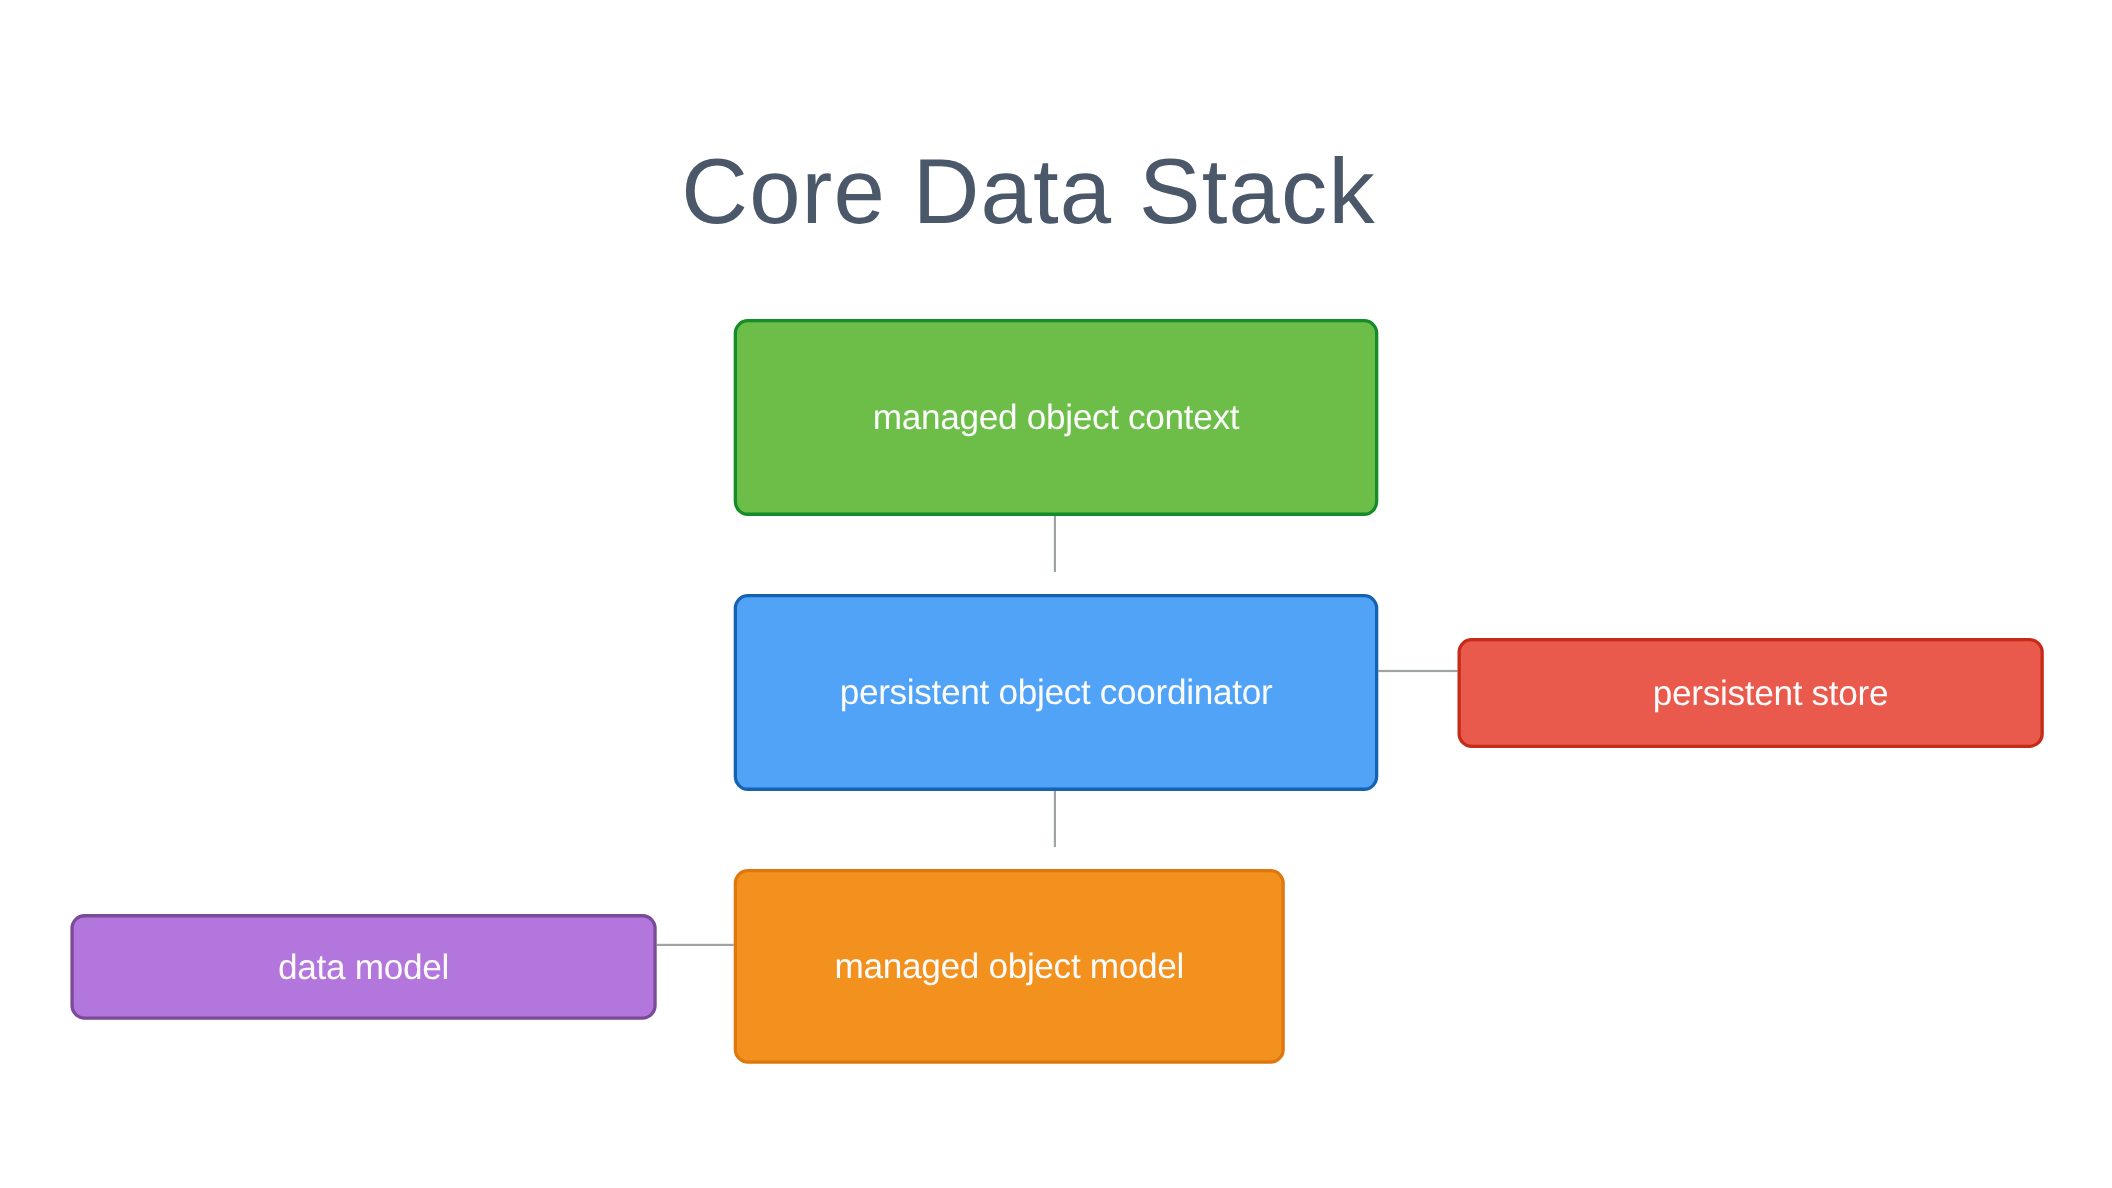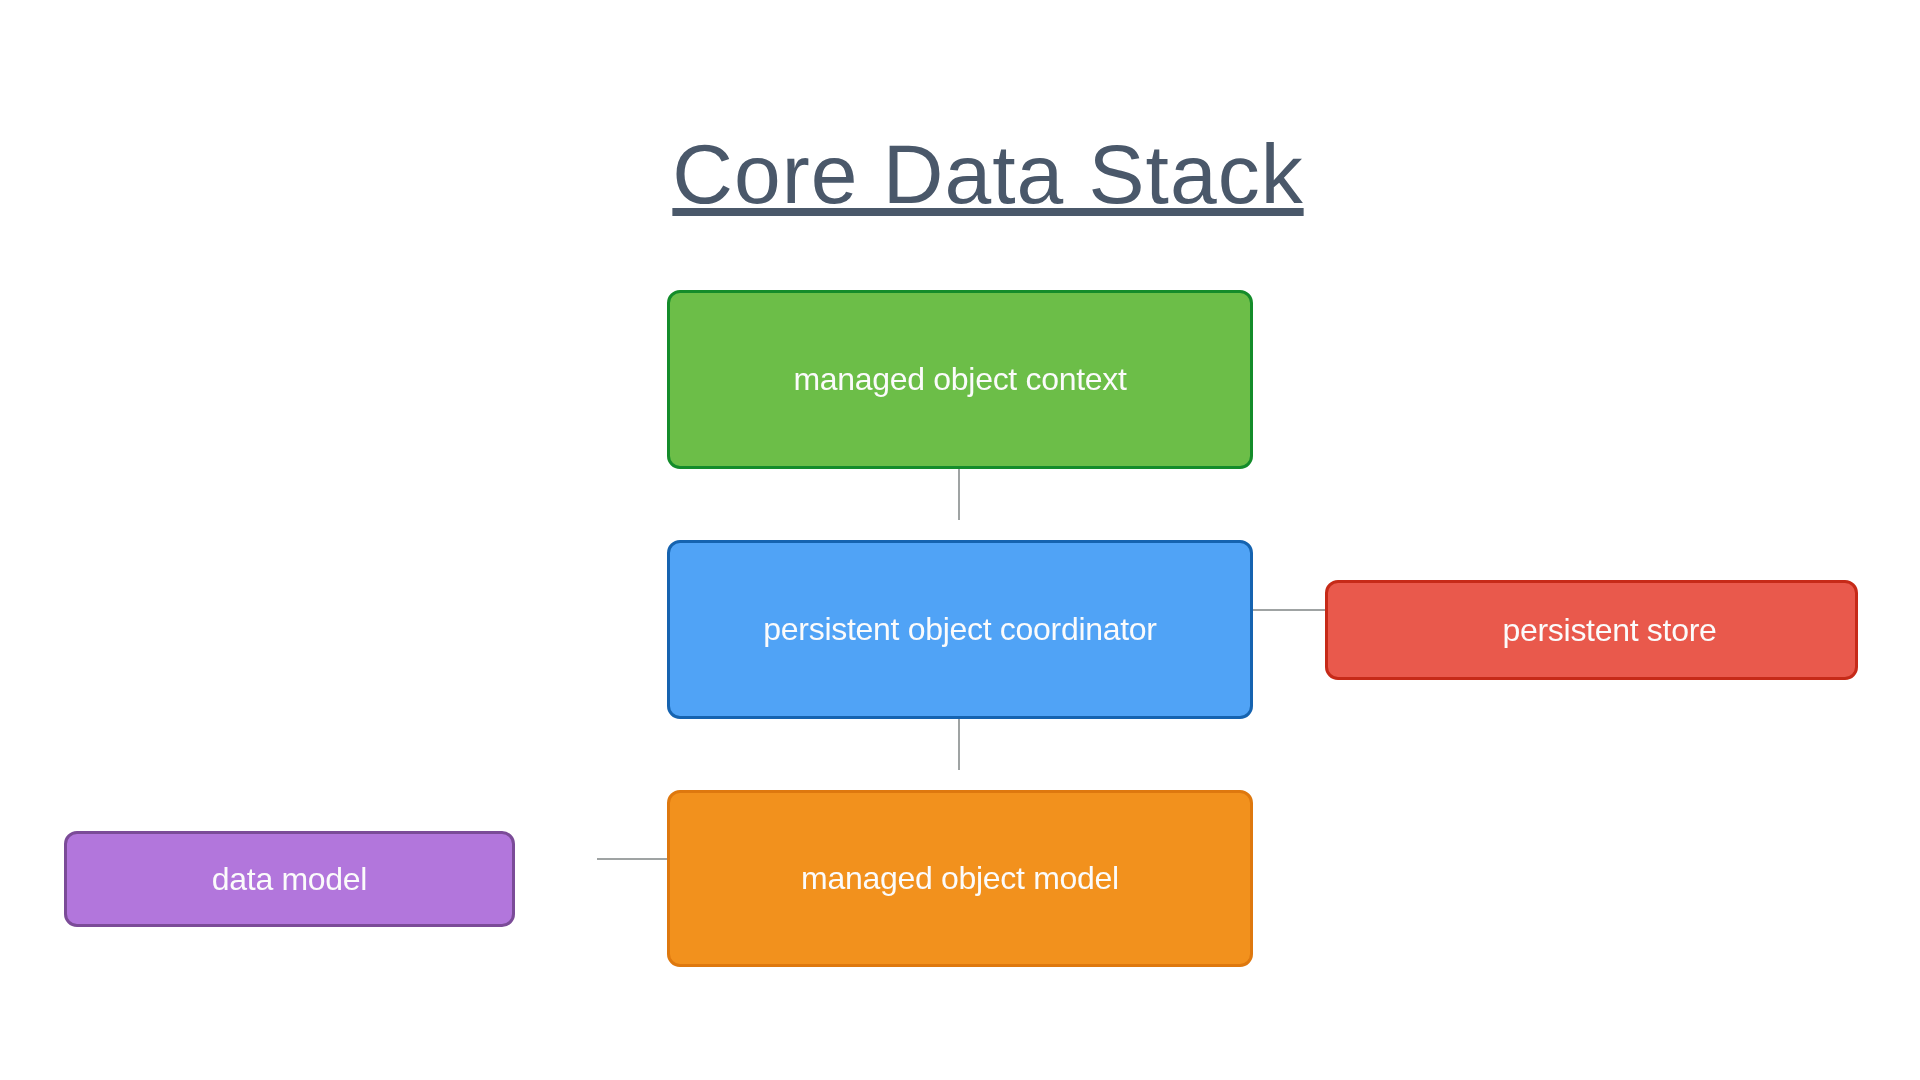--- a/index.html
+++ b/index.html
@@ -10,30 +10,29 @@
   .stage {
     position: relative;
     width: 1920px;
     height: 1080px;
     background: #ffffff;
     overflow: hidden;
     font-family: "Liberation Sans", sans-serif;
   }
   .title {
     position: absolute;
-    left: 988px;
+    left: 935px;
     top: 128px;
     transform: translateX(-50%);
     font-size: 84px;
     font-weight: 300;
     letter-spacing: 1px;
     line-height: 1.1;
     white-space: nowrap;
     color: #4a586a;
-    text-decoration: underline;
   }
   .node {
     position: absolute;
     box-sizing: border-box;
     border: 3px solid;
     border-radius: 13px;
     display: flex;
     align-items: center;
     justify-content: center;
     z-index: 2;
@@ -62,20 +61,20 @@
       <div class="connector" style="background: rgb(159, 163, 163); left: 597px; top: 858px; width: 70px; height: 2px;"></div>
       <div class="node" style="left: 667px; top: 270px; width: 586px; height: 179px; background: rgb(108, 190, 72); border-color: rgb(20, 140, 42);">
         <div class="label" style="color: rgb(251, 251, 251);">managed object context</div>
       </div>
       <div class="node" style="left: 667px; top: 520px; width: 586px; height: 179px; background: rgb(80, 163, 246); border-color: rgb(21, 99, 176);">
         <div class="label" style="color: rgb(251, 251, 251);">persistent object coordinator</div>
       </div>
       <div class="node" style="left: 1325px; top: 560px; width: 533px; height: 100px; background: rgb(233, 89, 76); border-color: rgb(198, 42, 24); padding-left: 36px;">
         <div class="label" style="color: rgb(251, 251, 251);">persistent store</div>
       </div>
-      <div class="node" style="left: 667px; top: 770px; width: 586px; height: 177px; background: rgb(242, 145, 29); border-color: rgb(222, 120, 14);">
+      <div class="node" style="left: 667px; top: 770px; width: 501px; height: 177px; background: rgb(242, 145, 29); border-color: rgb(222, 120, 14);">
         <div class="label" style="color: rgb(251, 251, 251);">managed object model</div>
       </div>
-      <div class="node" style="left: 64px; top: 811px; width: 451px; height: 96px; background: rgb(178, 118, 220); border-color: rgb(123, 75, 152);">
+      <div class="node" style="left: 64px; top: 811px; width: 533px; height: 96px; background: rgb(178, 118, 220); border-color: rgb(123, 75, 152);">
         <div class="label" style="color: rgb(251, 251, 251);">data model</div>
       </div>
     </div>
 </div>
 
 </body></html>

